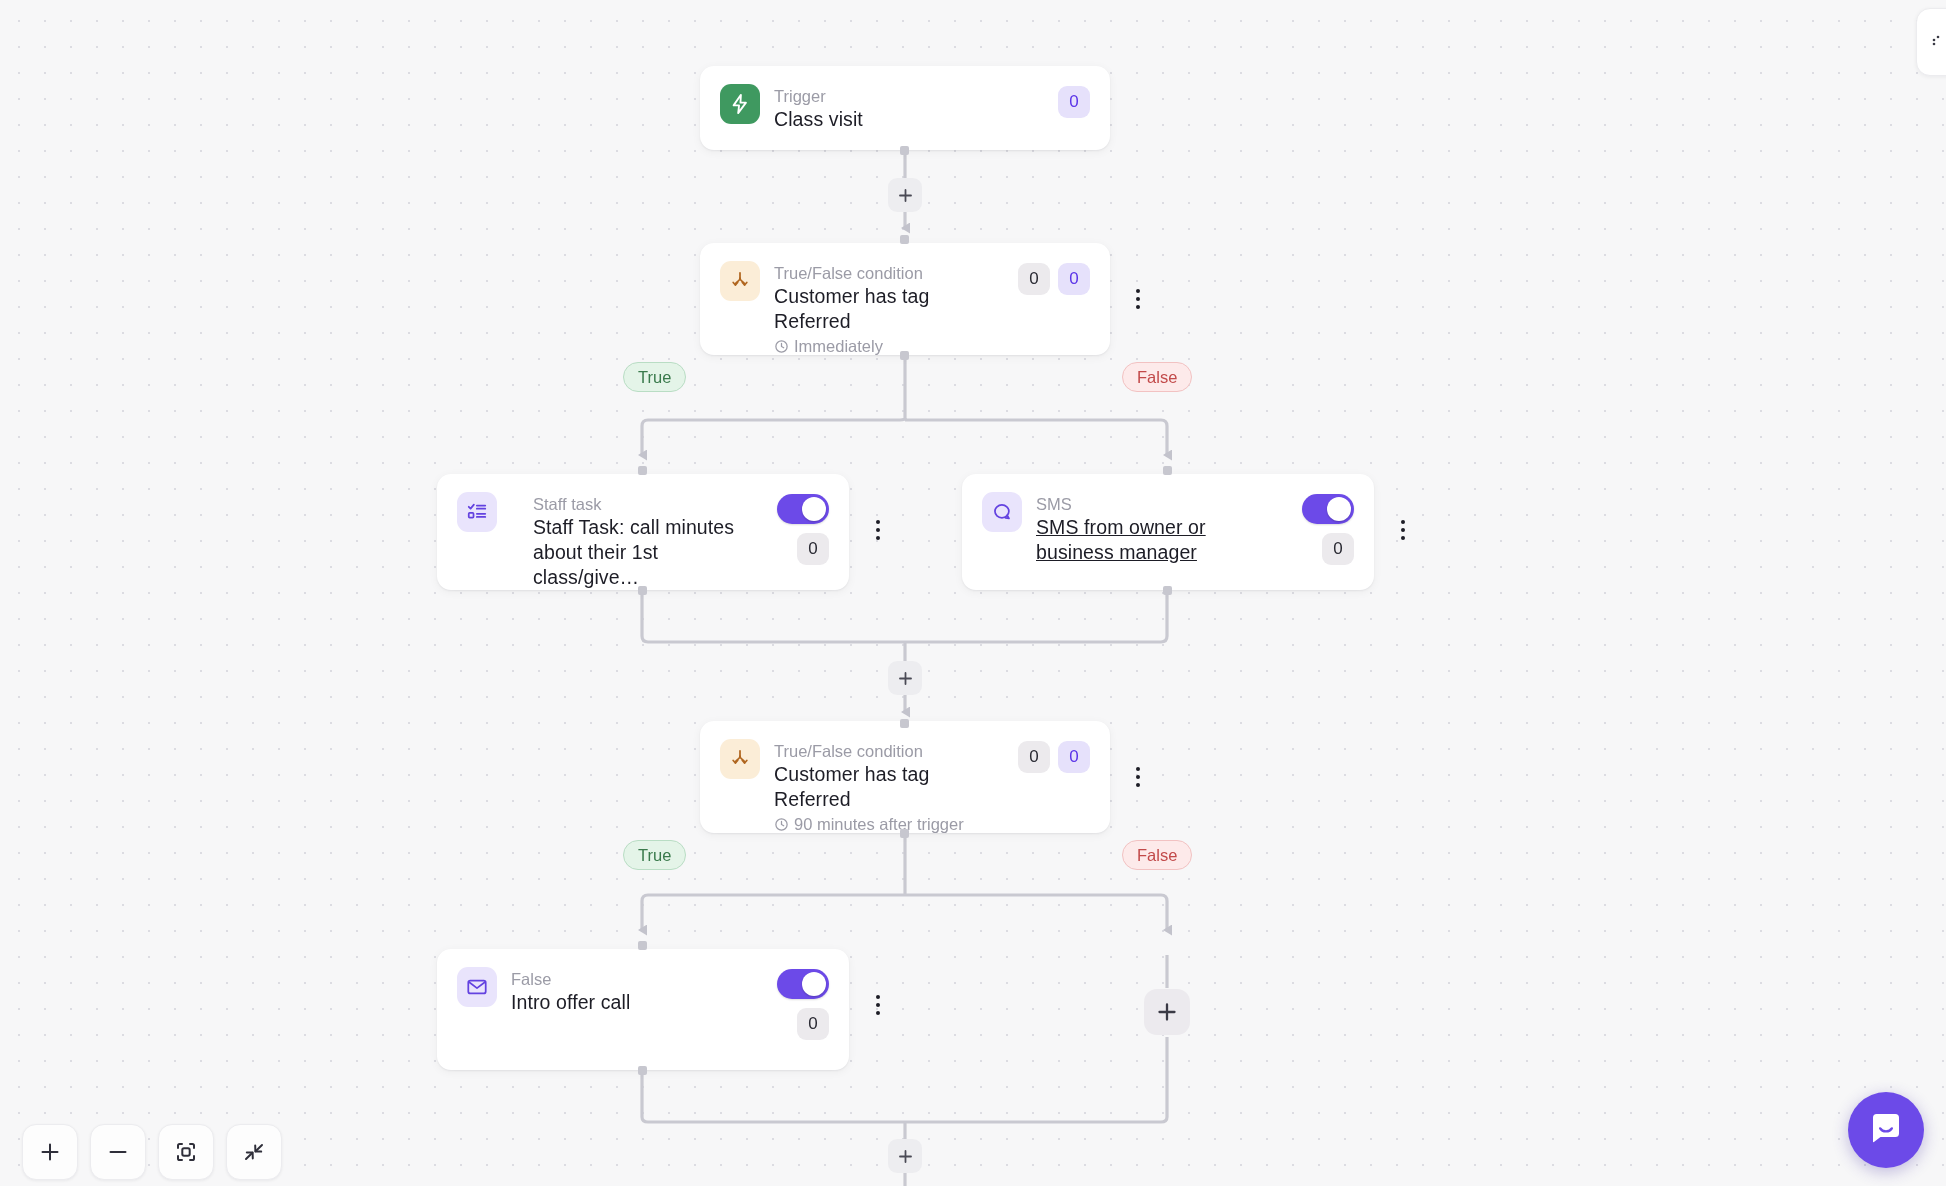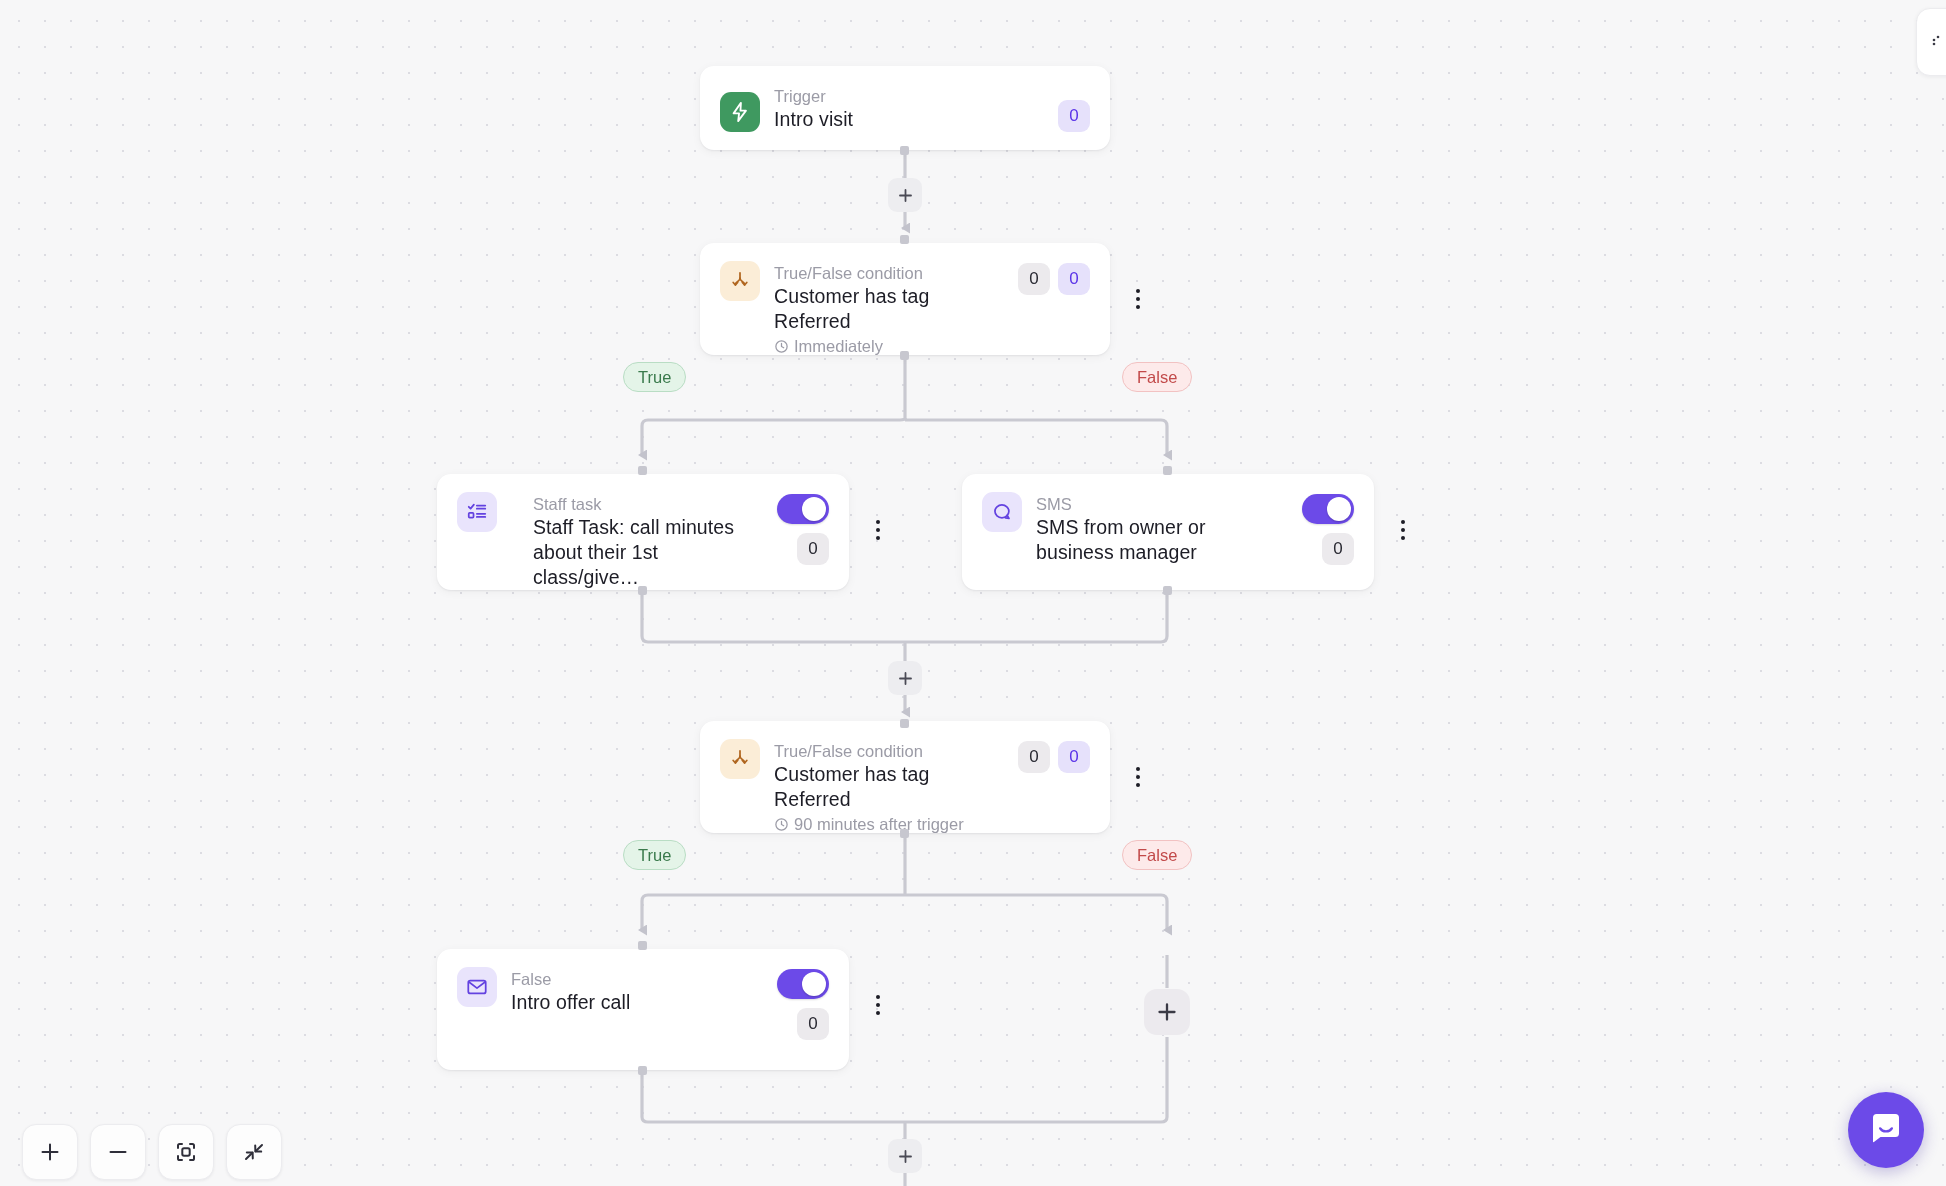--- a/index.html
+++ b/index.html
@@ -274,29 +274,29 @@
       <path d="M1167,955 L1167,988"></path>
       <path d="M1167,1037 L1167,1070"></path>
 
       <path d="M642,1070 L642,1117 Q642,1122 648,1122 L1161,1122 Q1167,1122 1167,1117 L1167,1070"></path>
 
       <path d="M905,1122 L905,1140"></path>
       <path d="M905,1170 L905,1186"></path>
     </g>
   </svg>
 
-  <div class="node" id="n-trigger" style="left:700px; top:66px; width:410px; height:84px;align-items:flex-end;">
+  <div class="node" id="n-trigger" style="left:700px; top:66px; width:410px; height:84px;">
     <div class="node-icon" style="background:#3f9960;">
       <svg width="22" height="22" viewBox="0 0 24 24" fill="none" stroke="#ffffff" stroke-width="2" stroke-linejoin="round" stroke-linecap="round">
         <path d="M13 2 L5 13.5 H11 L10 22 L18.5 10.5 H12.5 Z"></path>
       </svg>
     </div>
     <div class="node-body">
       <div class="node-kind">Trigger</div>
-      <div class="node-title">Intro visit</div>
+      <div class="node-title">Class visit</div>
     </div>
     <div class="node-right">
       <div class="badge-row">
         <div class="badge badge-purple">0</div>
       </div>
     </div>
   </div>
   <div class="handle" style="left:900px; top:146px;"></div>
 
   <div class="plus-sm" style="left:888px; top:178px;">
@@ -383,21 +383,21 @@
   <div class="handle" style="left:1163px; top:466px;"></div>
   <div class="node" id="n-sms" style="left:962px; top:474px; width:412px; height:116px;">
     <div class="node-icon" style="background:#e9e4fc;">
       <svg width="22" height="22" viewBox="0 0 24 24" fill="none" stroke="#6342e0" stroke-width="1.9" stroke-linecap="round" stroke-linejoin="round">
         <path d="M19.5 11.3 A7.6 7 0 1 1 11.9 4.3 A7.6 7 0 0 1 19.5 11.3 Z"></path>
         <path d="M17.6 15.6 L19.6 19 L15.8 18.4"></path>
       </svg>
     </div>
     <div class="node-body">
       <div class="node-kind">SMS</div>
-      <div class="node-title" style="max-width:196px;">SMS from owner or business manager</div>
+      <div class="node-title" style="max-width:196px;text-decoration:underline;">SMS from owner or business manager</div>
     </div>
     <div class="node-right">
       <div class="toggle">
           <div class="knob"></div>
         </div>
       <div class="badge-row">
         <div class="badge badge-grey">0</div>
       </div>
     </div>
   </div>

